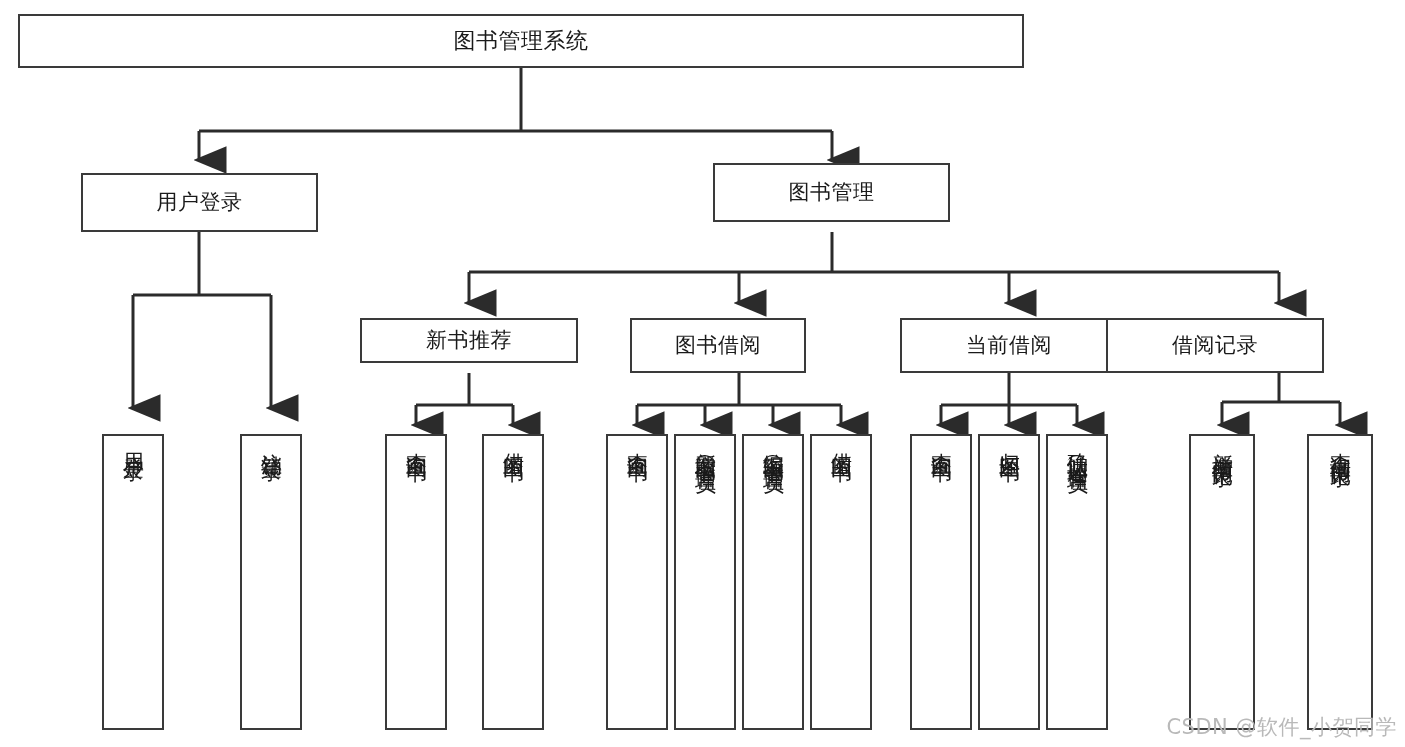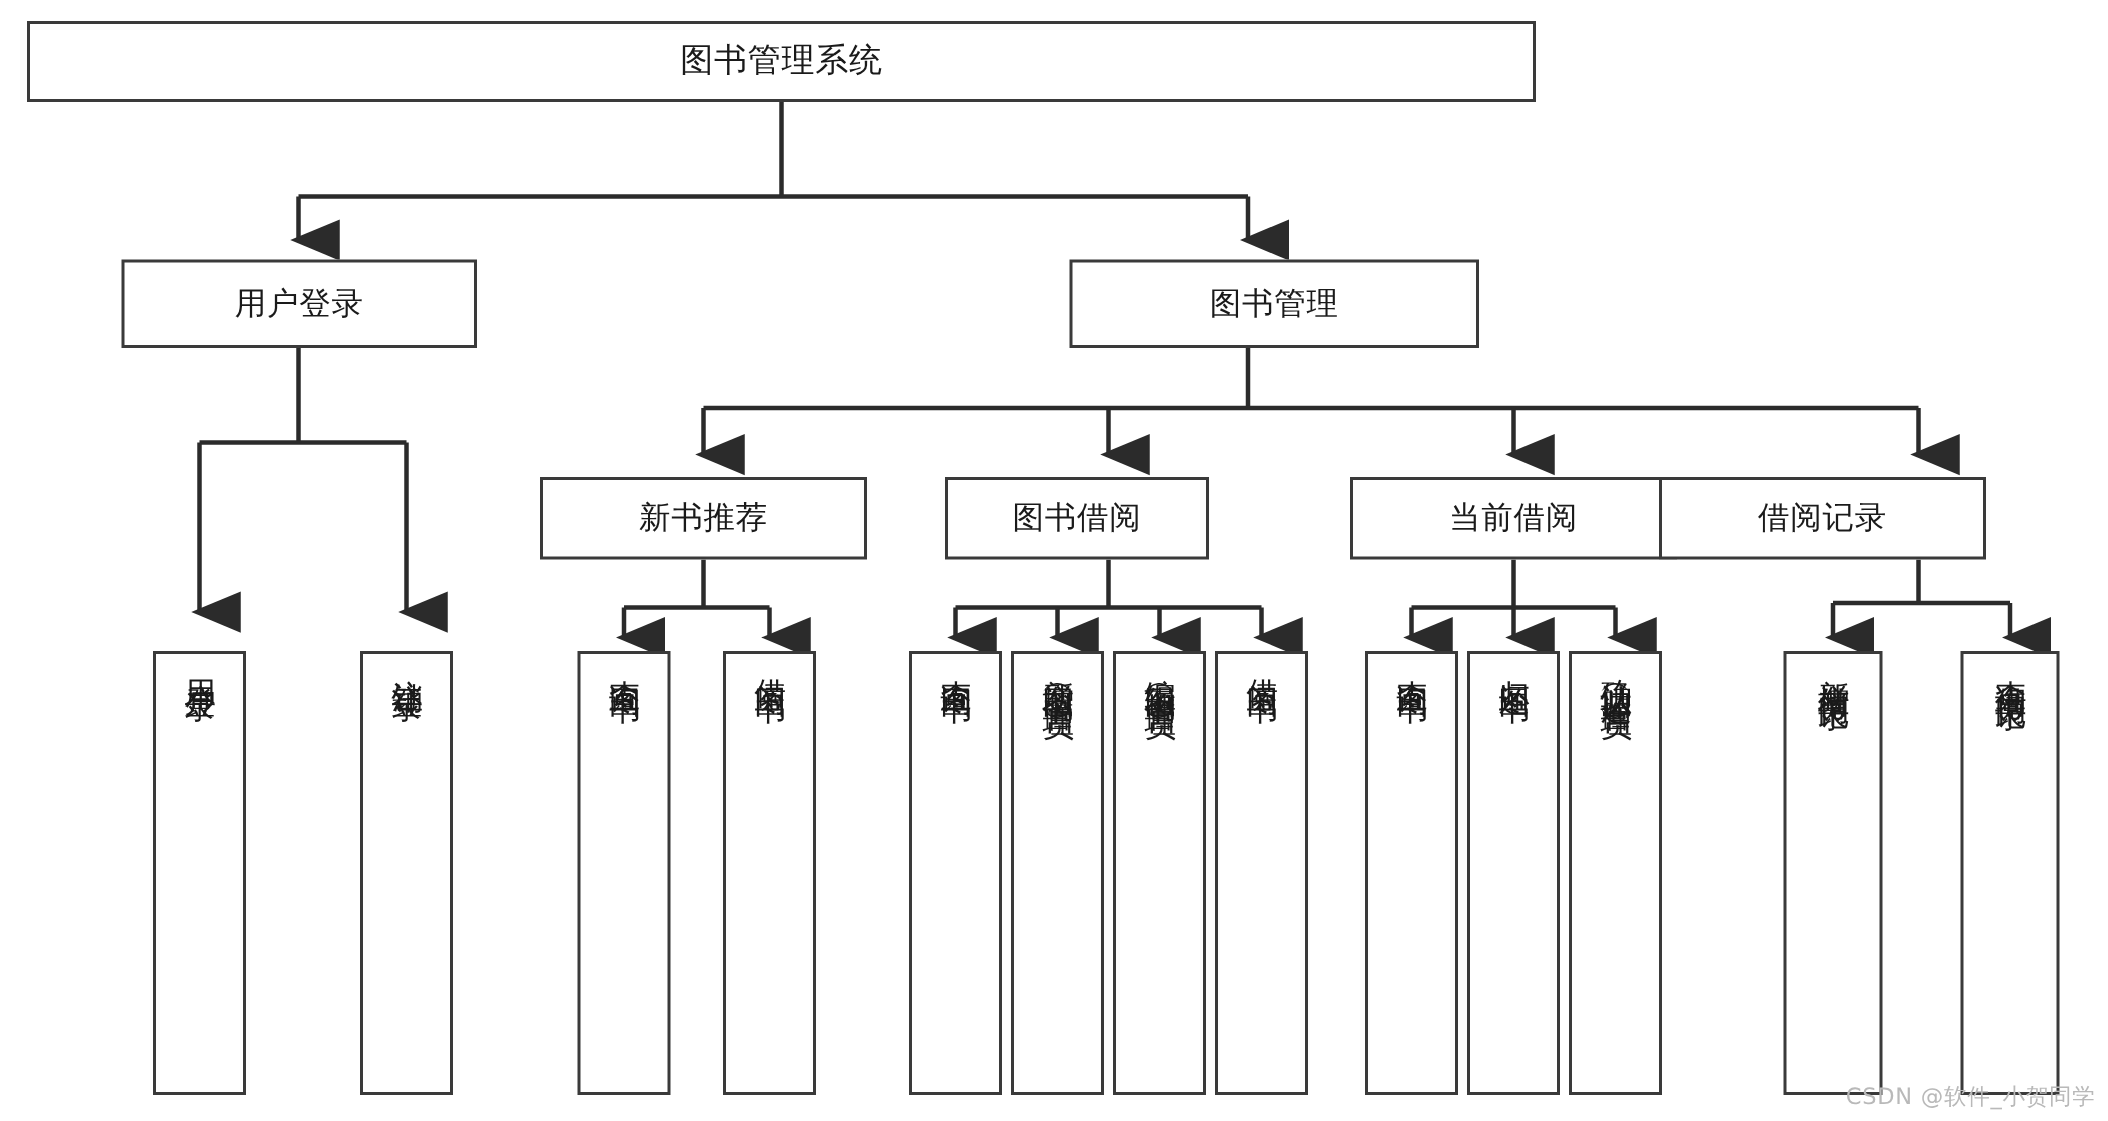--- a/index.html
+++ b/index.html
@@ -59,21 +59,21 @@
     font-size: 21px;
     line-height: 1.0;
     letter-spacing: 3px;
     white-space: nowrap;
   }
   .watermark {
     position: absolute;
     right: 8px;
     bottom: 6px;
     color: #b9b9b9;
-    font-size: 15px;
+    font-size: 21px;
     z-index: 5;
     white-space: nowrap;
     letter-spacing: 0.5px;
     margin-top: 24px;
   }
 </style>
 </head>
 <body>
 
 <div id="diagram-root">
@@ -130,25 +130,25 @@
     </g>
   </svg>
 
   <div class="node root horizontal" style="left:18px; top:14px; width:1006px; height:54px;">
     <span class="node-label">图书管理系统</span>
   </div>
 
   <div class="node horizontal" style="left:81px; top:173px; width:237px; height:59px;">
     <span class="node-label">用户登录</span>
   </div>
-  <div class="node horizontal" style="left:713px; top:173px; width:273px; height:59px;">
+  <div class="node horizontal" style="left:713px; top:163px; width:237px; height:59px;">
     <span class="node-label">图书管理</span>
   </div>
 
-  <div class="node horizontal" style="left:360px; top:318px; width:218px; height:55px;">
+  <div class="node horizontal" style="left:360px; top:318px; width:218px; height:45px;">
     <span class="node-label">新书推荐</span>
   </div>
   <div class="node horizontal" style="left:630px; top:318px; width:176px; height:55px;">
     <span class="node-label">图书借阅</span>
   </div>
   <div class="node horizontal" style="left:900px; top:318px; width:218px; height:55px;">
     <span class="node-label">当前借阅</span>
   </div>
   <div class="node horizontal" style="left:1106px; top:318px; width:218px; height:55px;">
     <span class="node-label">借阅记录</span>

